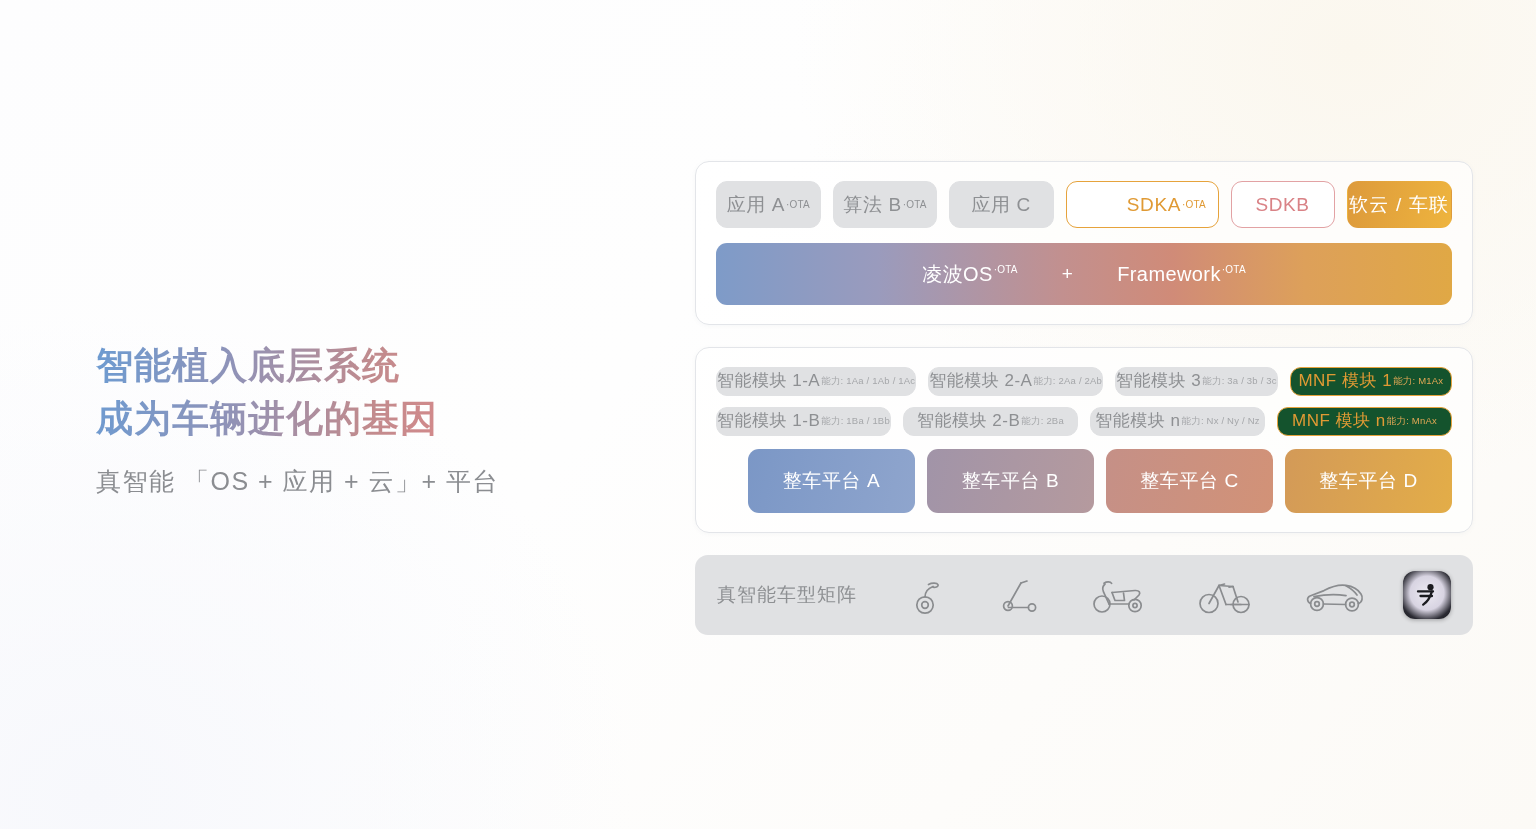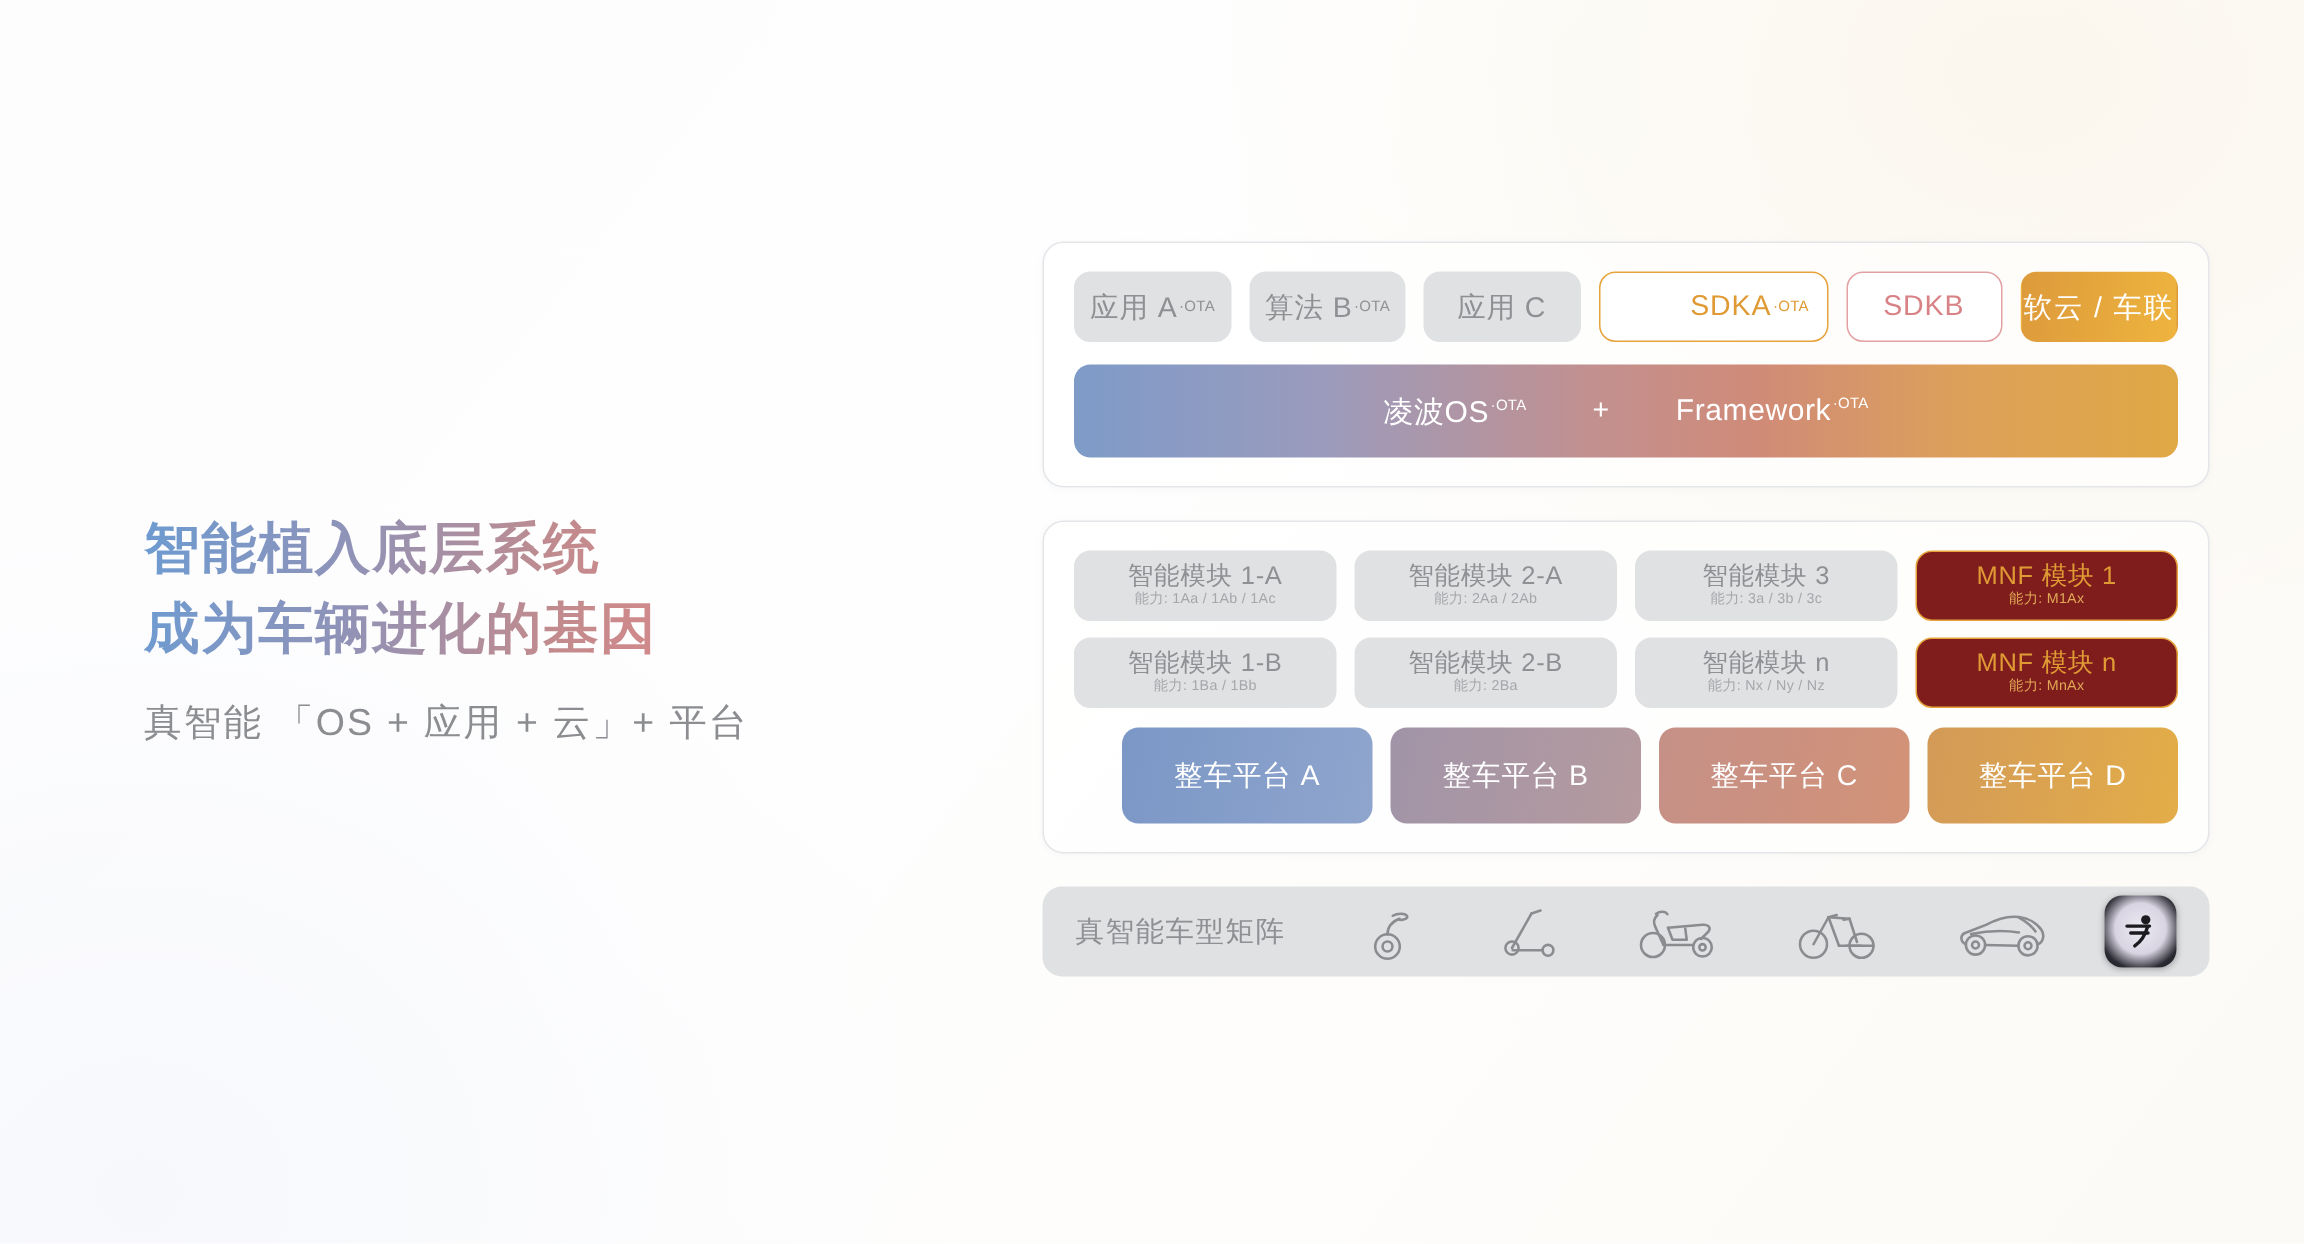--- a/index.html
+++ b/index.html
@@ -128,36 +128,35 @@
   .os-plus { font-size: 19px; font-weight: 300; }
 
   
   .mod-row {
     display: flex;
     gap: 12px;
   }
   .mod-row + .mod-row { margin-top: 11px; }
   .mod {
     flex: 1 1 0;
-    height: 47px;
+    height: 29px;
     border-radius: 11px;
     display: flex;
-    flex-direction: column;
     align-items: center;
     justify-content: center;
     gap: 1px;
   }
   .mod.grey {
     background: #e0e1e3;
     border: 1px solid #e0e1e3;
   }
   .mod.grey .mod-title { color: #8e9093; }
   .mod.grey .mod-sub   { color: #a5a7aa; }
   .mod.out-orange {
-    background: #7f1d1d;
+    background: #14532d;
     border: 1.5px solid #e6a33c;
   }
   .mod.out-orange .mod-title { color: #e09a34; }
   .mod.out-orange .mod-sub   { color: #e2a855; }
   .mod-title {
     font-size: 17px;
     letter-spacing: 0.5px;
     line-height: 1.1;
     white-space: nowrap;
   }
@@ -187,21 +186,21 @@
     white-space: nowrap;
   }
   .plat.a { background: linear-gradient(102deg, #7b97c6 0%, #8fa5cd 100%); margin-left: 32px; }
   .plat.b { background: linear-gradient(102deg, #a194a8 0%, #b59a9e 100%); }
   .plat.c { background: linear-gradient(102deg, #c59087 0%, #d29277 100%); }
   .plat.d { background: linear-gradient(102deg, #d39a58 0%, #e3ad48 100%); }
 
   
   .matrix {
     margin-top: 22px;
-    height: 60px;
+    height: 80px;
     border-radius: 13px;
     background: #e0e1e3;
     display: flex;
     align-items: center;
     padding: 0 22px;
   }
   .matrix-label {
     font-size: 19px;
     color: #8e9093;
     letter-spacing: 1px;

